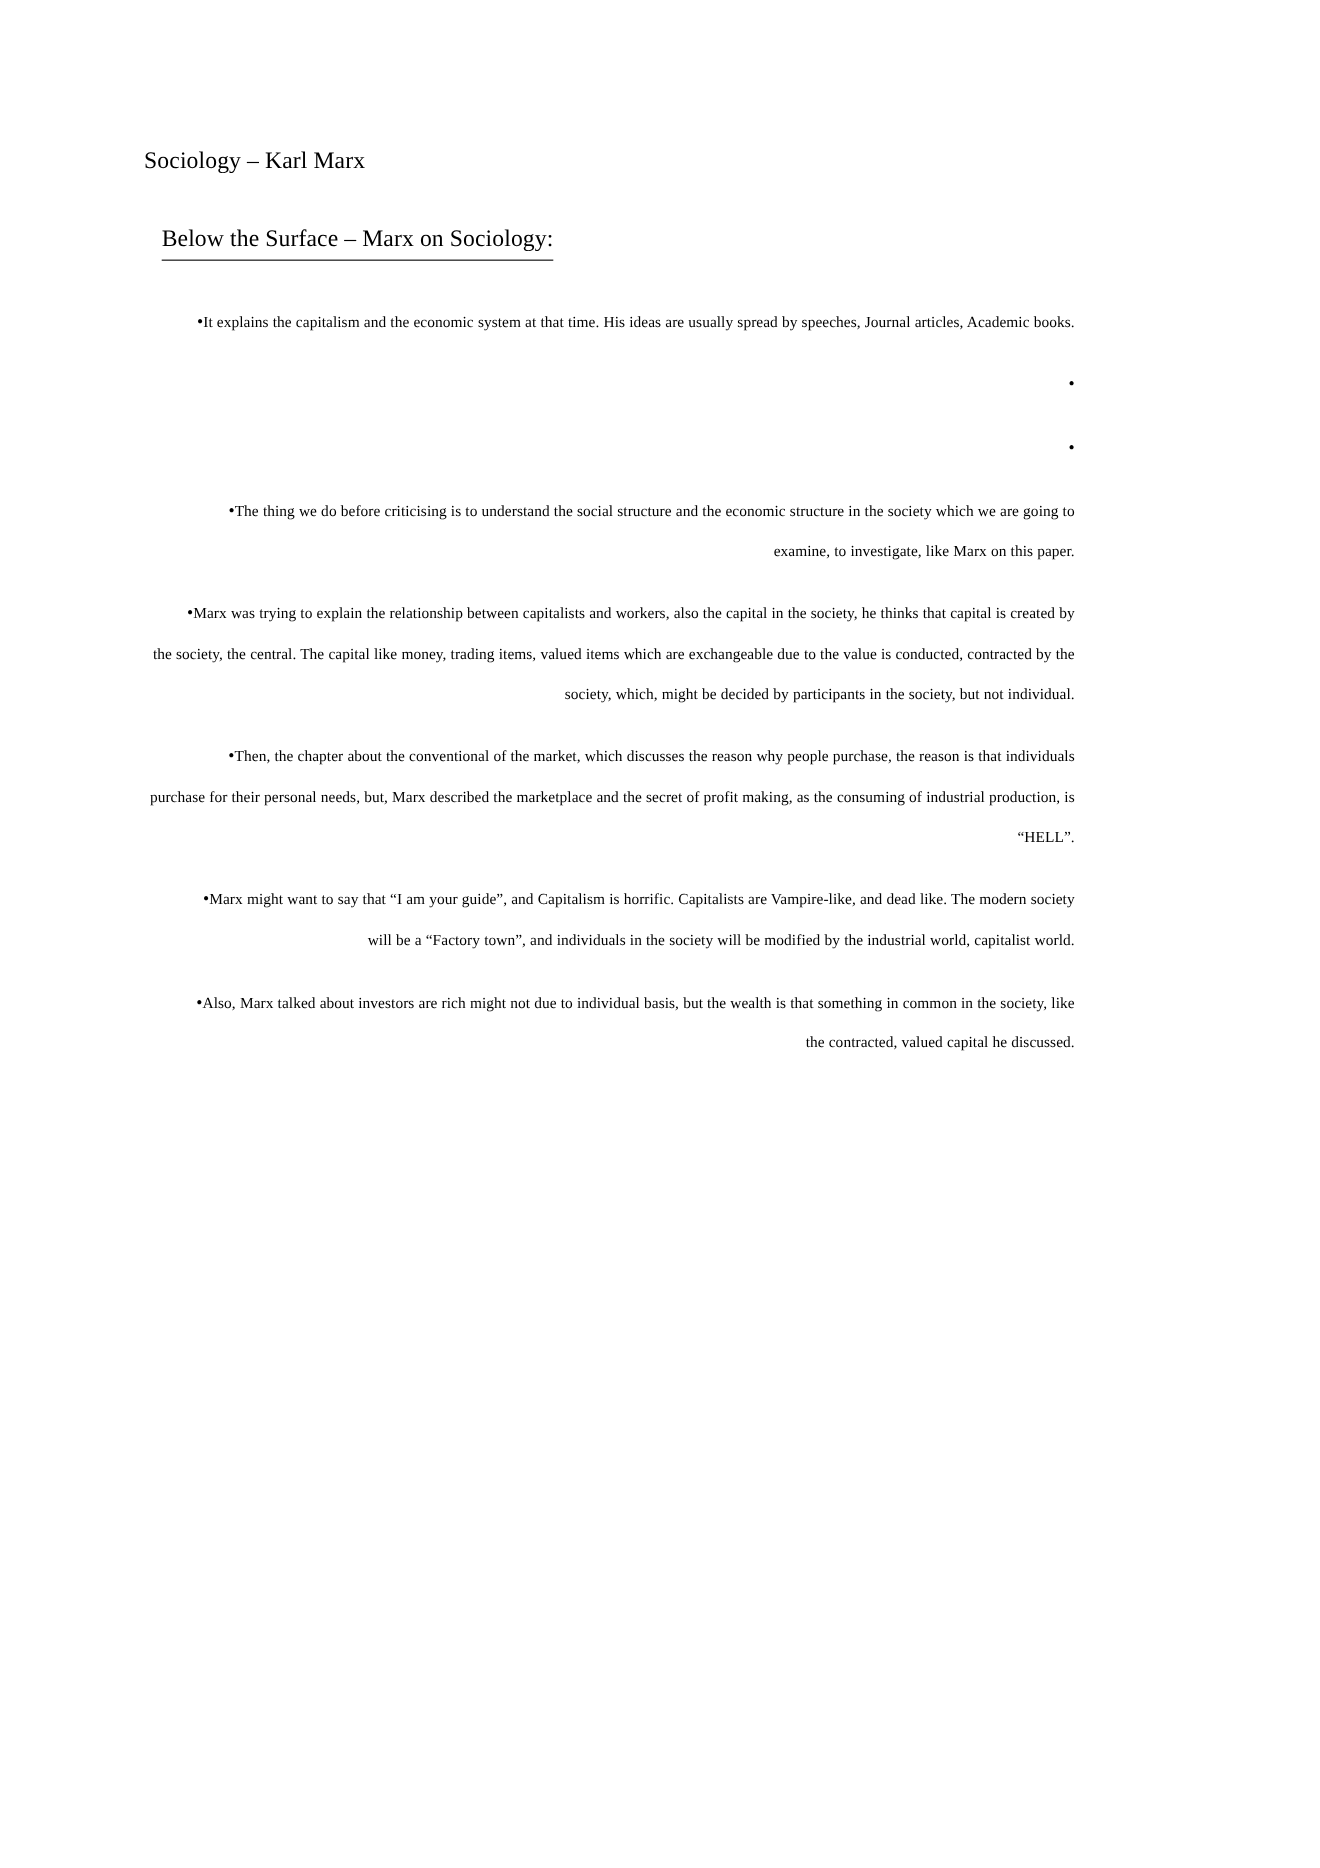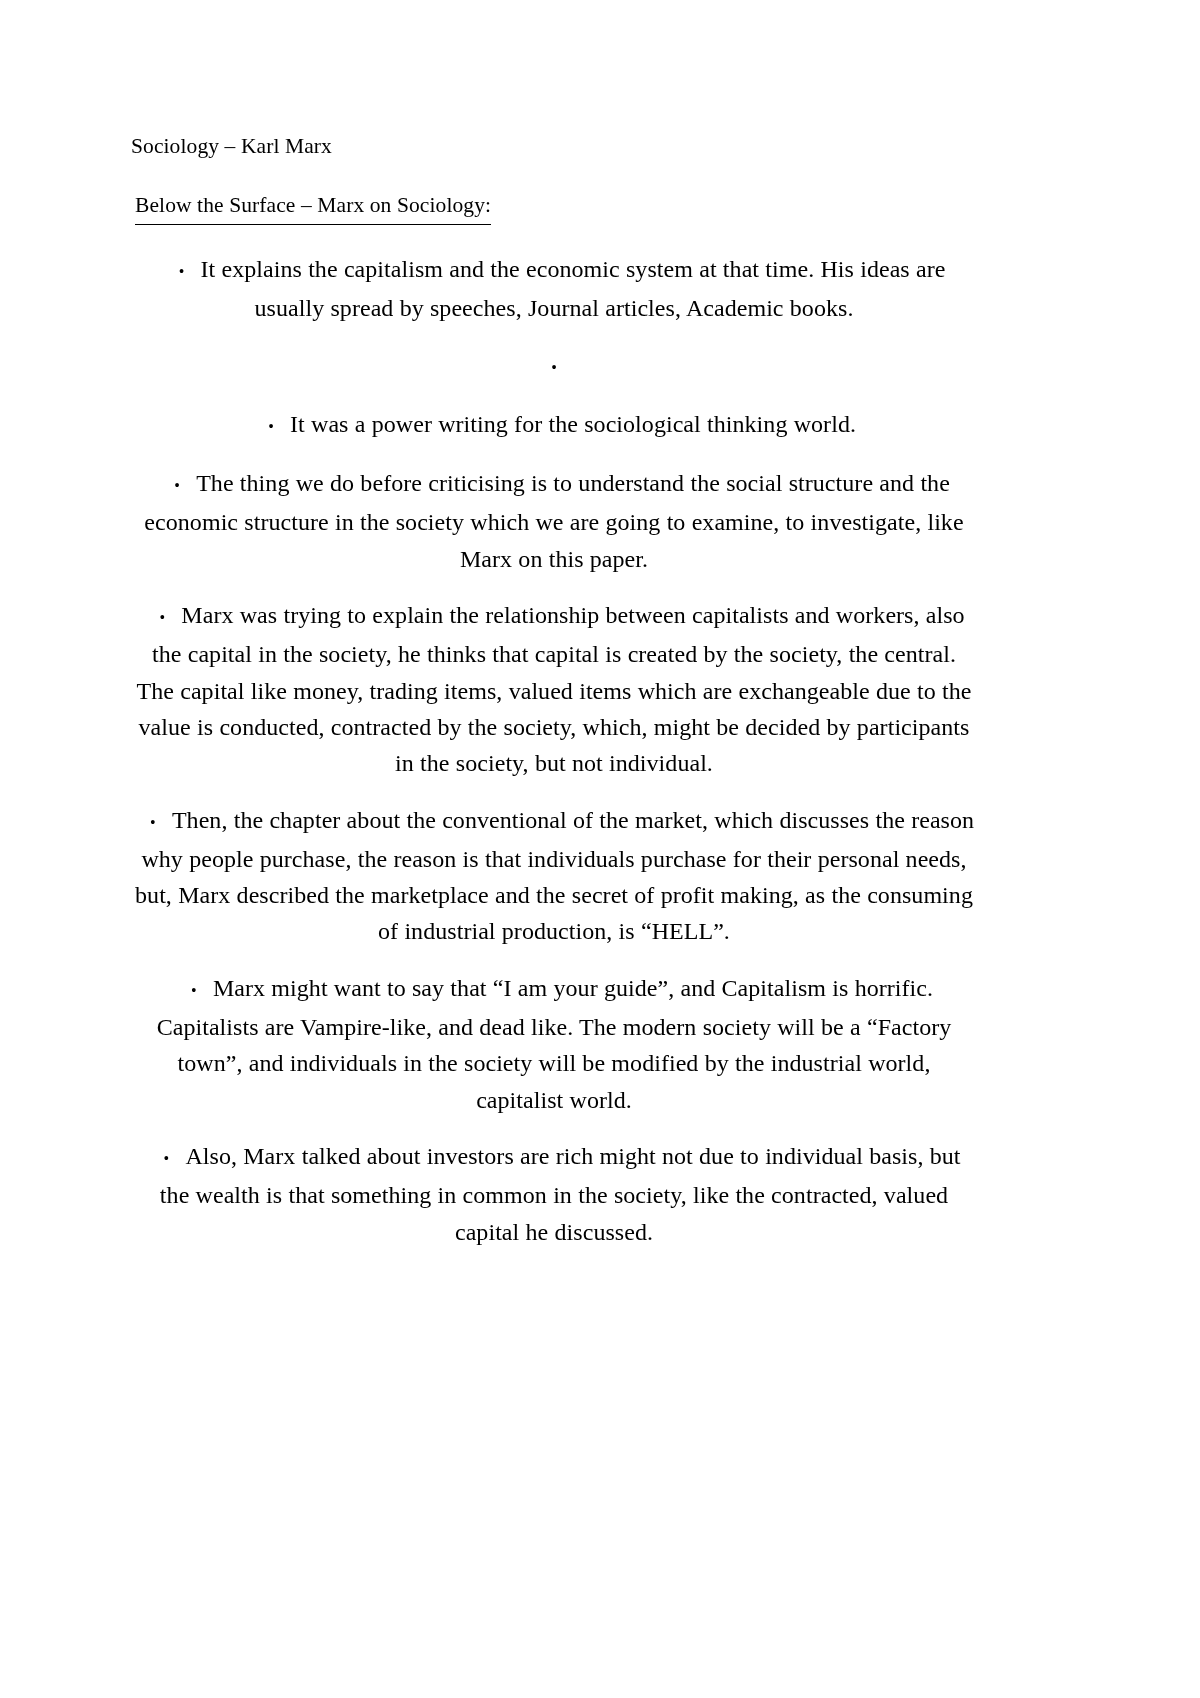--- a/index.html
+++ b/index.html
@@ -42,34 +42,34 @@
     letter-spacing: 0.1px;
     margin: 0 0 22px 0;
     display: inline-block;
     border-bottom: 1.4px solid #000;
     padding-bottom: 1px;
     white-space: nowrap;
   }
   .heading-wrap {
     margin: 0 0 22px 0;
   }
-  .heading-wrap .doc-heading { margin: 4px; }
+  .heading-wrap .doc-heading { margin: 16px; }
   .bullet-list {
     margin: 0;
     padding: 0;
     list-style: none;
   }
   .bullet-item {
     position: relative;
-    font-size: 24px;
+    font-size: 14px;
     line-height: 36.3px;
     letter-spacing: 0.05px;
     margin: 0 0 20px 0;
     padding-left: 0;
-    text-align: center;
+    text-align: right;
     word-spacing: 0.2px;
   }
   .bullet-item:last-child { margin-bottom: 0; }
   .bullet-mark {
     display: inline-block;
     width: 38px;
     font-size: 16px;
     vertical-align: baseline;
   }
   .bullet-mark::before {
@@ -89,21 +89,21 @@
     </div>
 
     <ul class="bullet-list">
       <li class="bullet-item">
         <span class="bullet-mark"></span><span>It explains the capitalism and the economic system at that time. His ideas are usually spread by speeches, Journal articles, Academic books.</span>
       </li>
       <li class="bullet-item">
         <span class="bullet-mark"></span>
       </li>
       <li class="bullet-item">
-        <span class="bullet-mark"></span><span>It was a power writing for the sociological thinking world.</span>
+        <span class="bullet-mark"></span>
       </li>
       <li class="bullet-item">
         <span class="bullet-mark"></span><span>The thing we do before criticising is to understand the social structure and the economic structure in the society which we are going to examine, to investigate, like Marx on this paper.</span>
       </li>
       <li class="bullet-item">
         <span class="bullet-mark"></span><span>Marx was trying to explain the relationship between capitalists and workers, also the capital in the society, he thinks that capital is created by the society, the central. The capital like money, trading items, valued items which are exchangeable due to the value is conducted, contracted by the society, which, might be decided by participants in the society, but not individual.</span>
       </li>
       <li class="bullet-item">
         <span class="bullet-mark"></span><span>Then, the chapter about the conventional of the market, which discusses the reason why people purchase, the reason is that individuals purchase for their personal needs, but, Marx described the marketplace and the secret of profit making, as the consuming of industrial production, is “HELL”.</span>
       </li>

